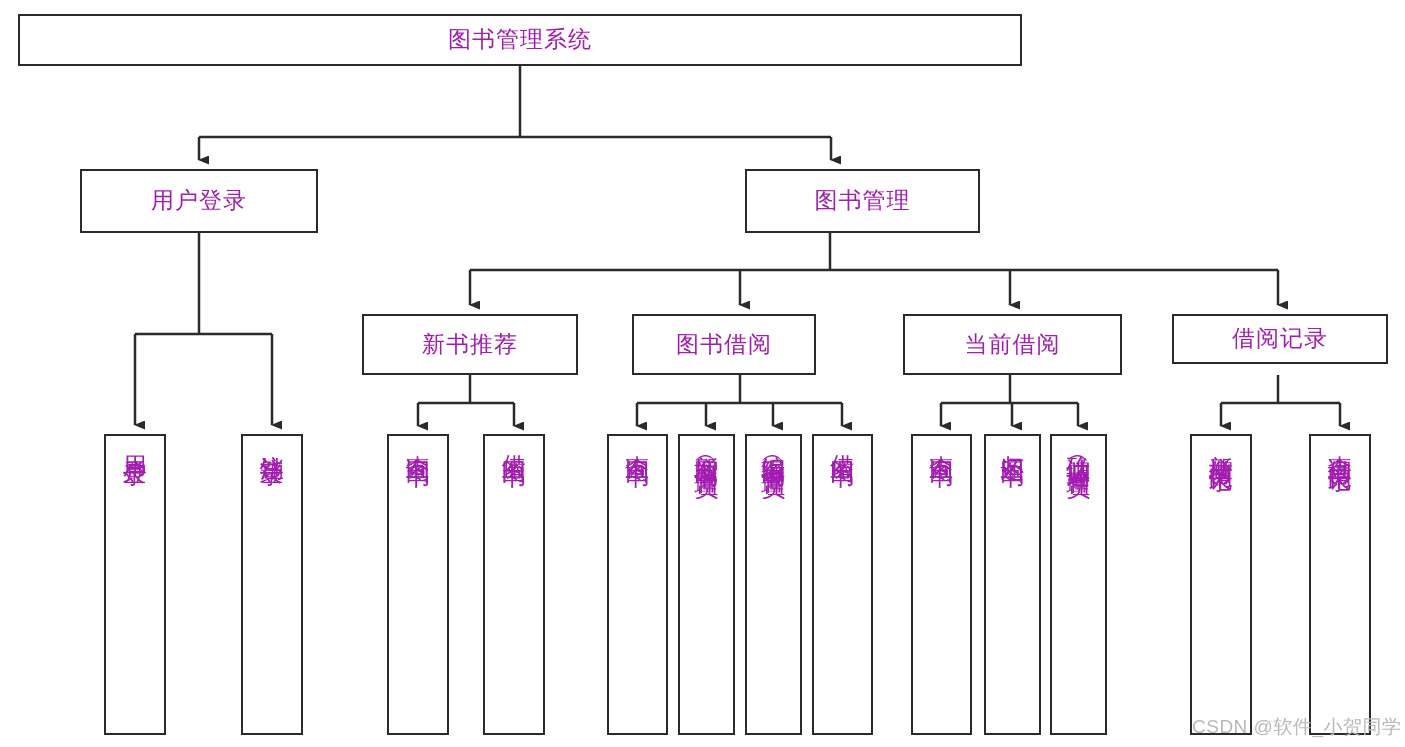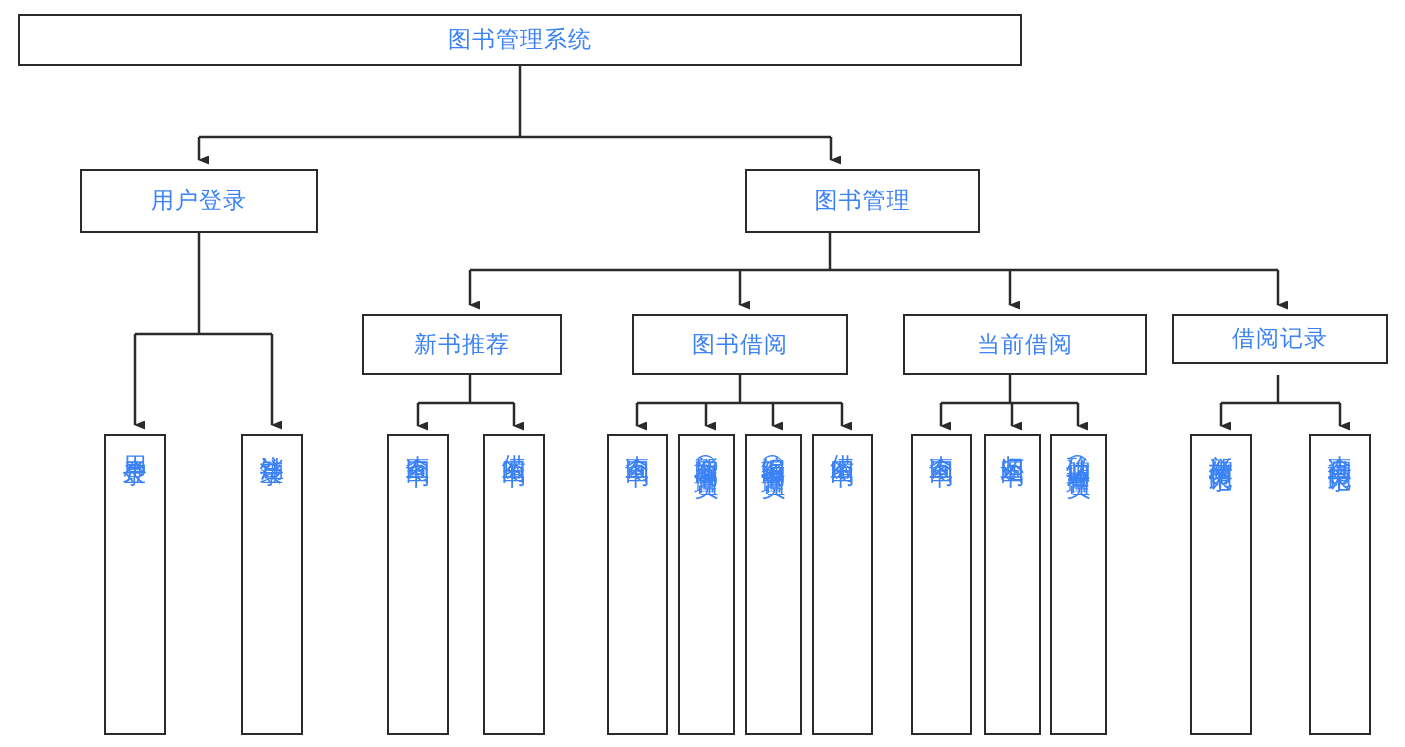--- a/index.html
+++ b/index.html
@@ -26,21 +26,21 @@
     pointer-events: none;
   }
   .node {
     position: absolute;
     box-sizing: border-box;
     background: #ffffff;
     border: 2px solid #737373;
     display: flex;
     align-items: center;
     justify-content: center;
-    color: #3b82f6;
+    color: #a21caf;
   }
   .node-h .label {
     font-size: 23px;
     line-height: 1.2;
     letter-spacing: 1px;
     white-space: nowrap;
   }
   .node-root .label {
     font-size: 23px;
     letter-spacing: 1px;
@@ -118,27 +118,27 @@
   <div id="node-layer">
       <div class="node node-root node-h" style="left: 18px; top: 14px; width: 1004px; height: 52px; border-color: rgb(43, 43, 43); background: rgb(255, 255, 255);">
         <span class="label">图书管理系统</span>
       </div>
       <div class="node node-h" style="left: 80px; top: 169px; width: 238px; height: 64px; border-color: rgb(43, 43, 43); background: rgb(255, 255, 255);">
         <span class="label">用户登录</span>
       </div>
       <div class="node node-h" style="left: 712px; top: 169px; width: 235px; height: 64px; border-color: rgb(43, 43, 43); background: rgb(255, 255, 255); margin-left: 33px;">
         <span class="label">图书管理</span>
       </div>
-      <div class="node node-h" style="left: 362px; top: 314px; width: 200px; height: 61px; border-color: rgb(43, 43, 43); background: rgb(255, 255, 255);">
+      <div class="node node-h" style="left: 362px; top: 314px; width: 216px; height: 61px; border-color: rgb(43, 43, 43); background: rgb(255, 255, 255);">
         <span class="label">新书推荐</span>
       </div>
-      <div class="node node-h" style="left: 632px; top: 314px; width: 216px; height: 61px; border-color: rgb(43, 43, 43); background: rgb(255, 255, 255);">
+      <div class="node node-h" style="left: 632px; top: 314px; width: 184px; height: 61px; border-color: rgb(43, 43, 43); background: rgb(255, 255, 255);">
         <span class="label">图书借阅</span>
       </div>
-      <div class="node node-h" style="left: 903px; top: 314px; width: 244px; height: 61px; border-color: rgb(43, 43, 43); background: rgb(255, 255, 255);">
+      <div class="node node-h" style="left: 903px; top: 314px; width: 219px; height: 61px; border-color: rgb(43, 43, 43); background: rgb(255, 255, 255);">
         <span class="label">当前借阅</span>
       </div>
       <div class="node node-h" style="left: 1172px; top: 314px; width: 216px; height: 50px; border-color: rgb(43, 43, 43); background: rgb(255, 255, 255);">
         <span class="label">借阅记录</span>
       </div>
       <div class="node node-v" style="left: 104px; top: 434px; width: 62px; height: 301px; border-color: rgb(43, 43, 43); background: rgb(255, 255, 255);">
         <span class="label">用户登录</span>
       </div>
       <div class="node node-v" style="left: 241px; top: 434px; width: 62px; height: 301px; border-color: rgb(43, 43, 43); background: rgb(255, 255, 255);">
         <span class="label">注销登录</span>
@@ -171,13 +171,14 @@
         <span class="label">确认归还（管理员）</span>
       </div>
       <div class="node node-v" style="left: 1190px; top: 434px; width: 62px; height: 301px; border-color: rgb(43, 43, 43); background: rgb(255, 255, 255);">
         <span class="label">新增借阅记录</span>
       </div>
       <div class="node node-v" style="left: 1309px; top: 434px; width: 62px; height: 301px; border-color: rgb(43, 43, 43); background: rgb(255, 255, 255);">
         <span class="label">查询借阅记录</span>
       </div>
     </div>
 
+  <div class="watermark" style="left: 1192px; top: 714px; color: rgb(185, 185, 185);">CSDN @软件_小贺同学</div>
 </div>
 
 </body></html>

